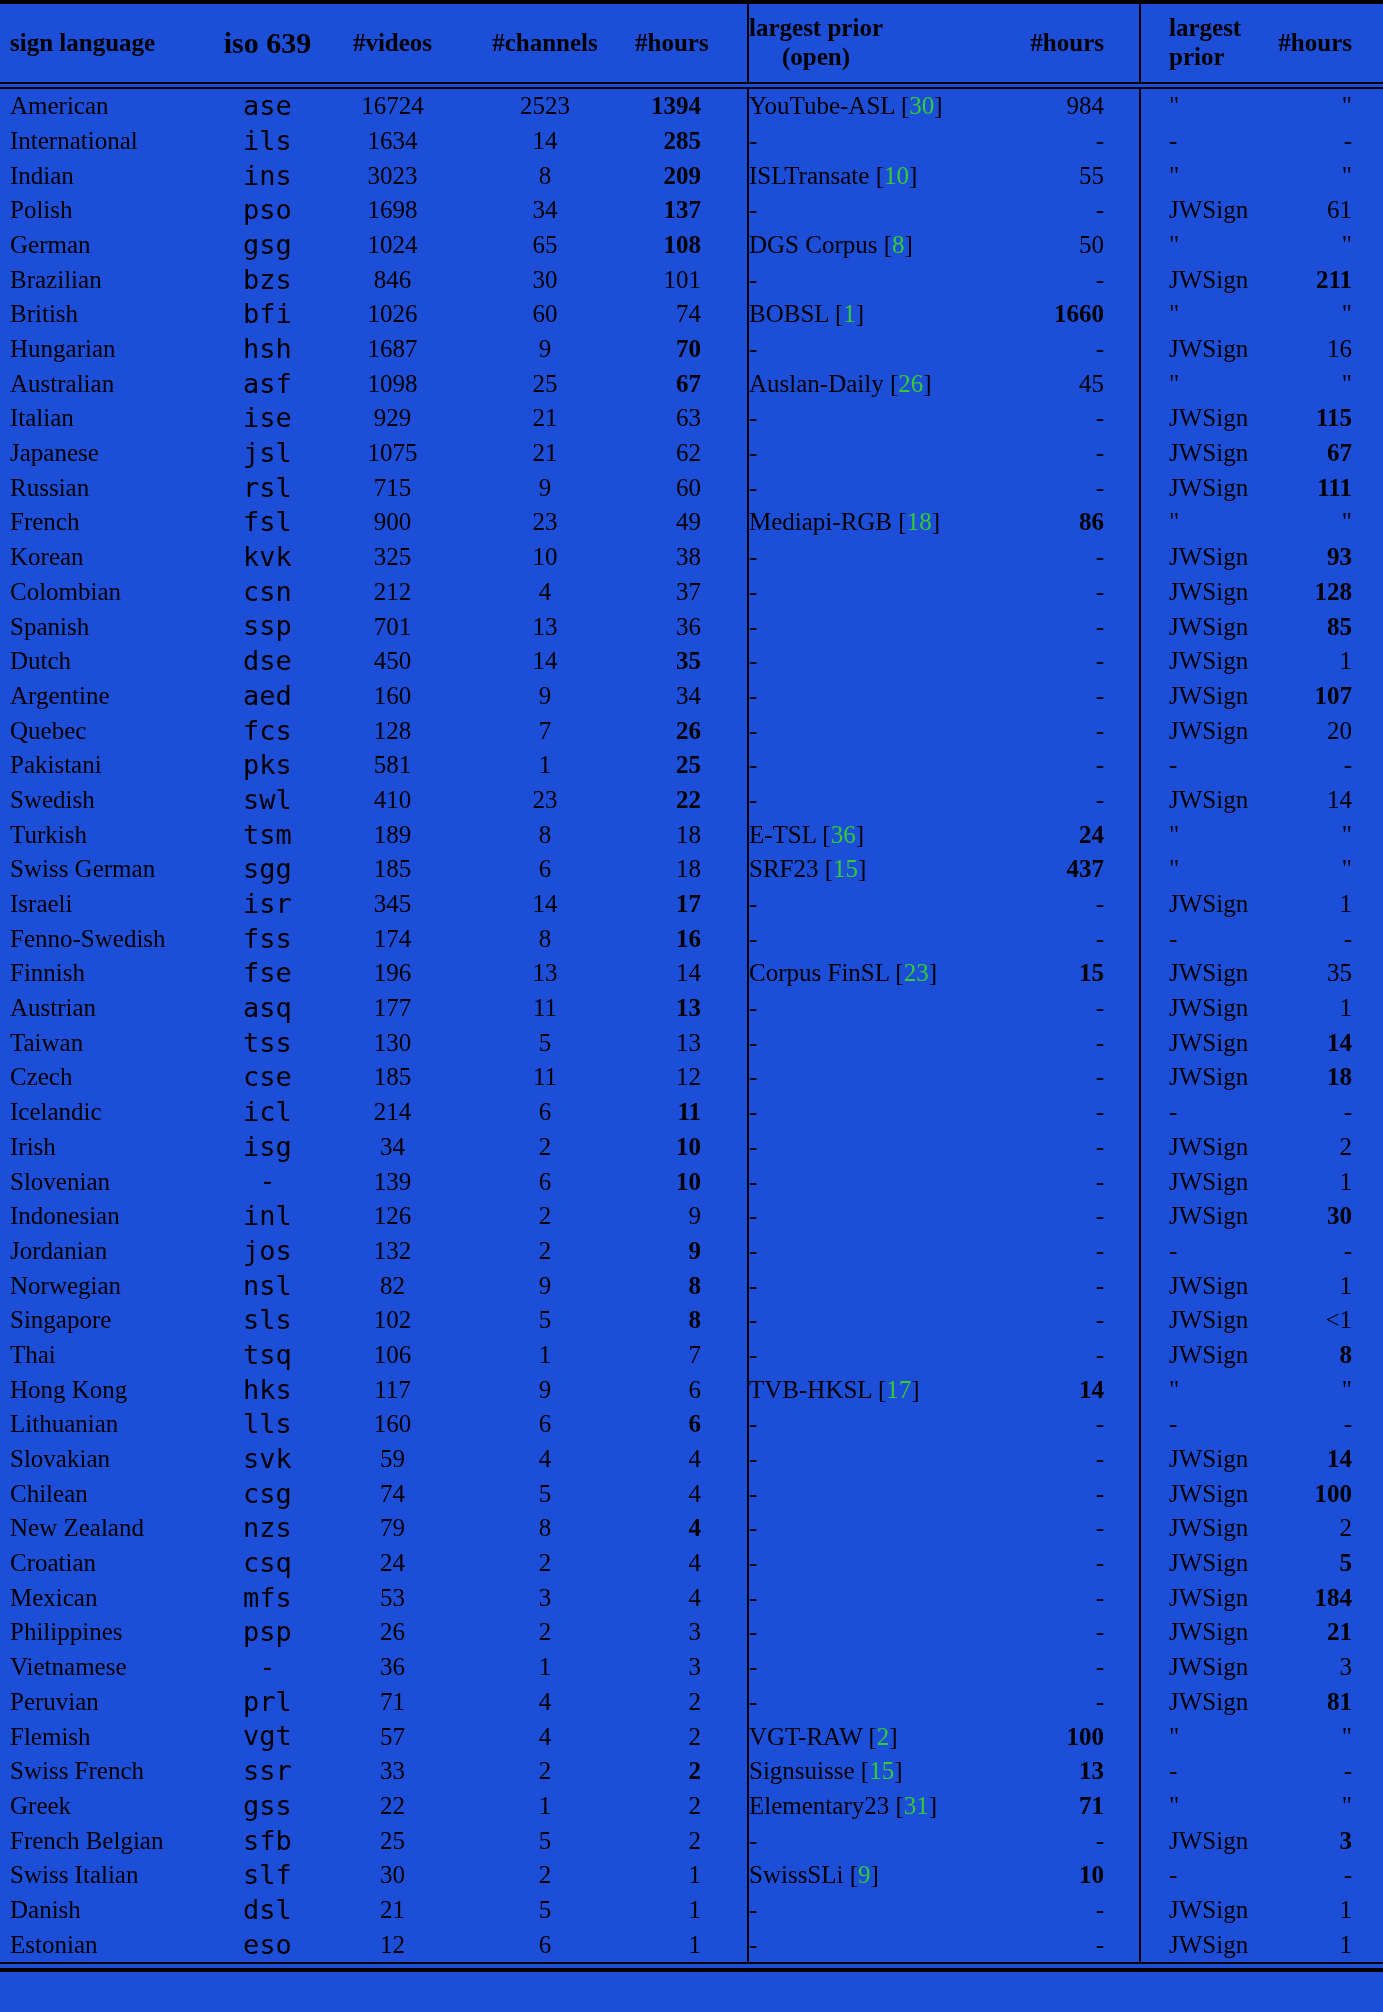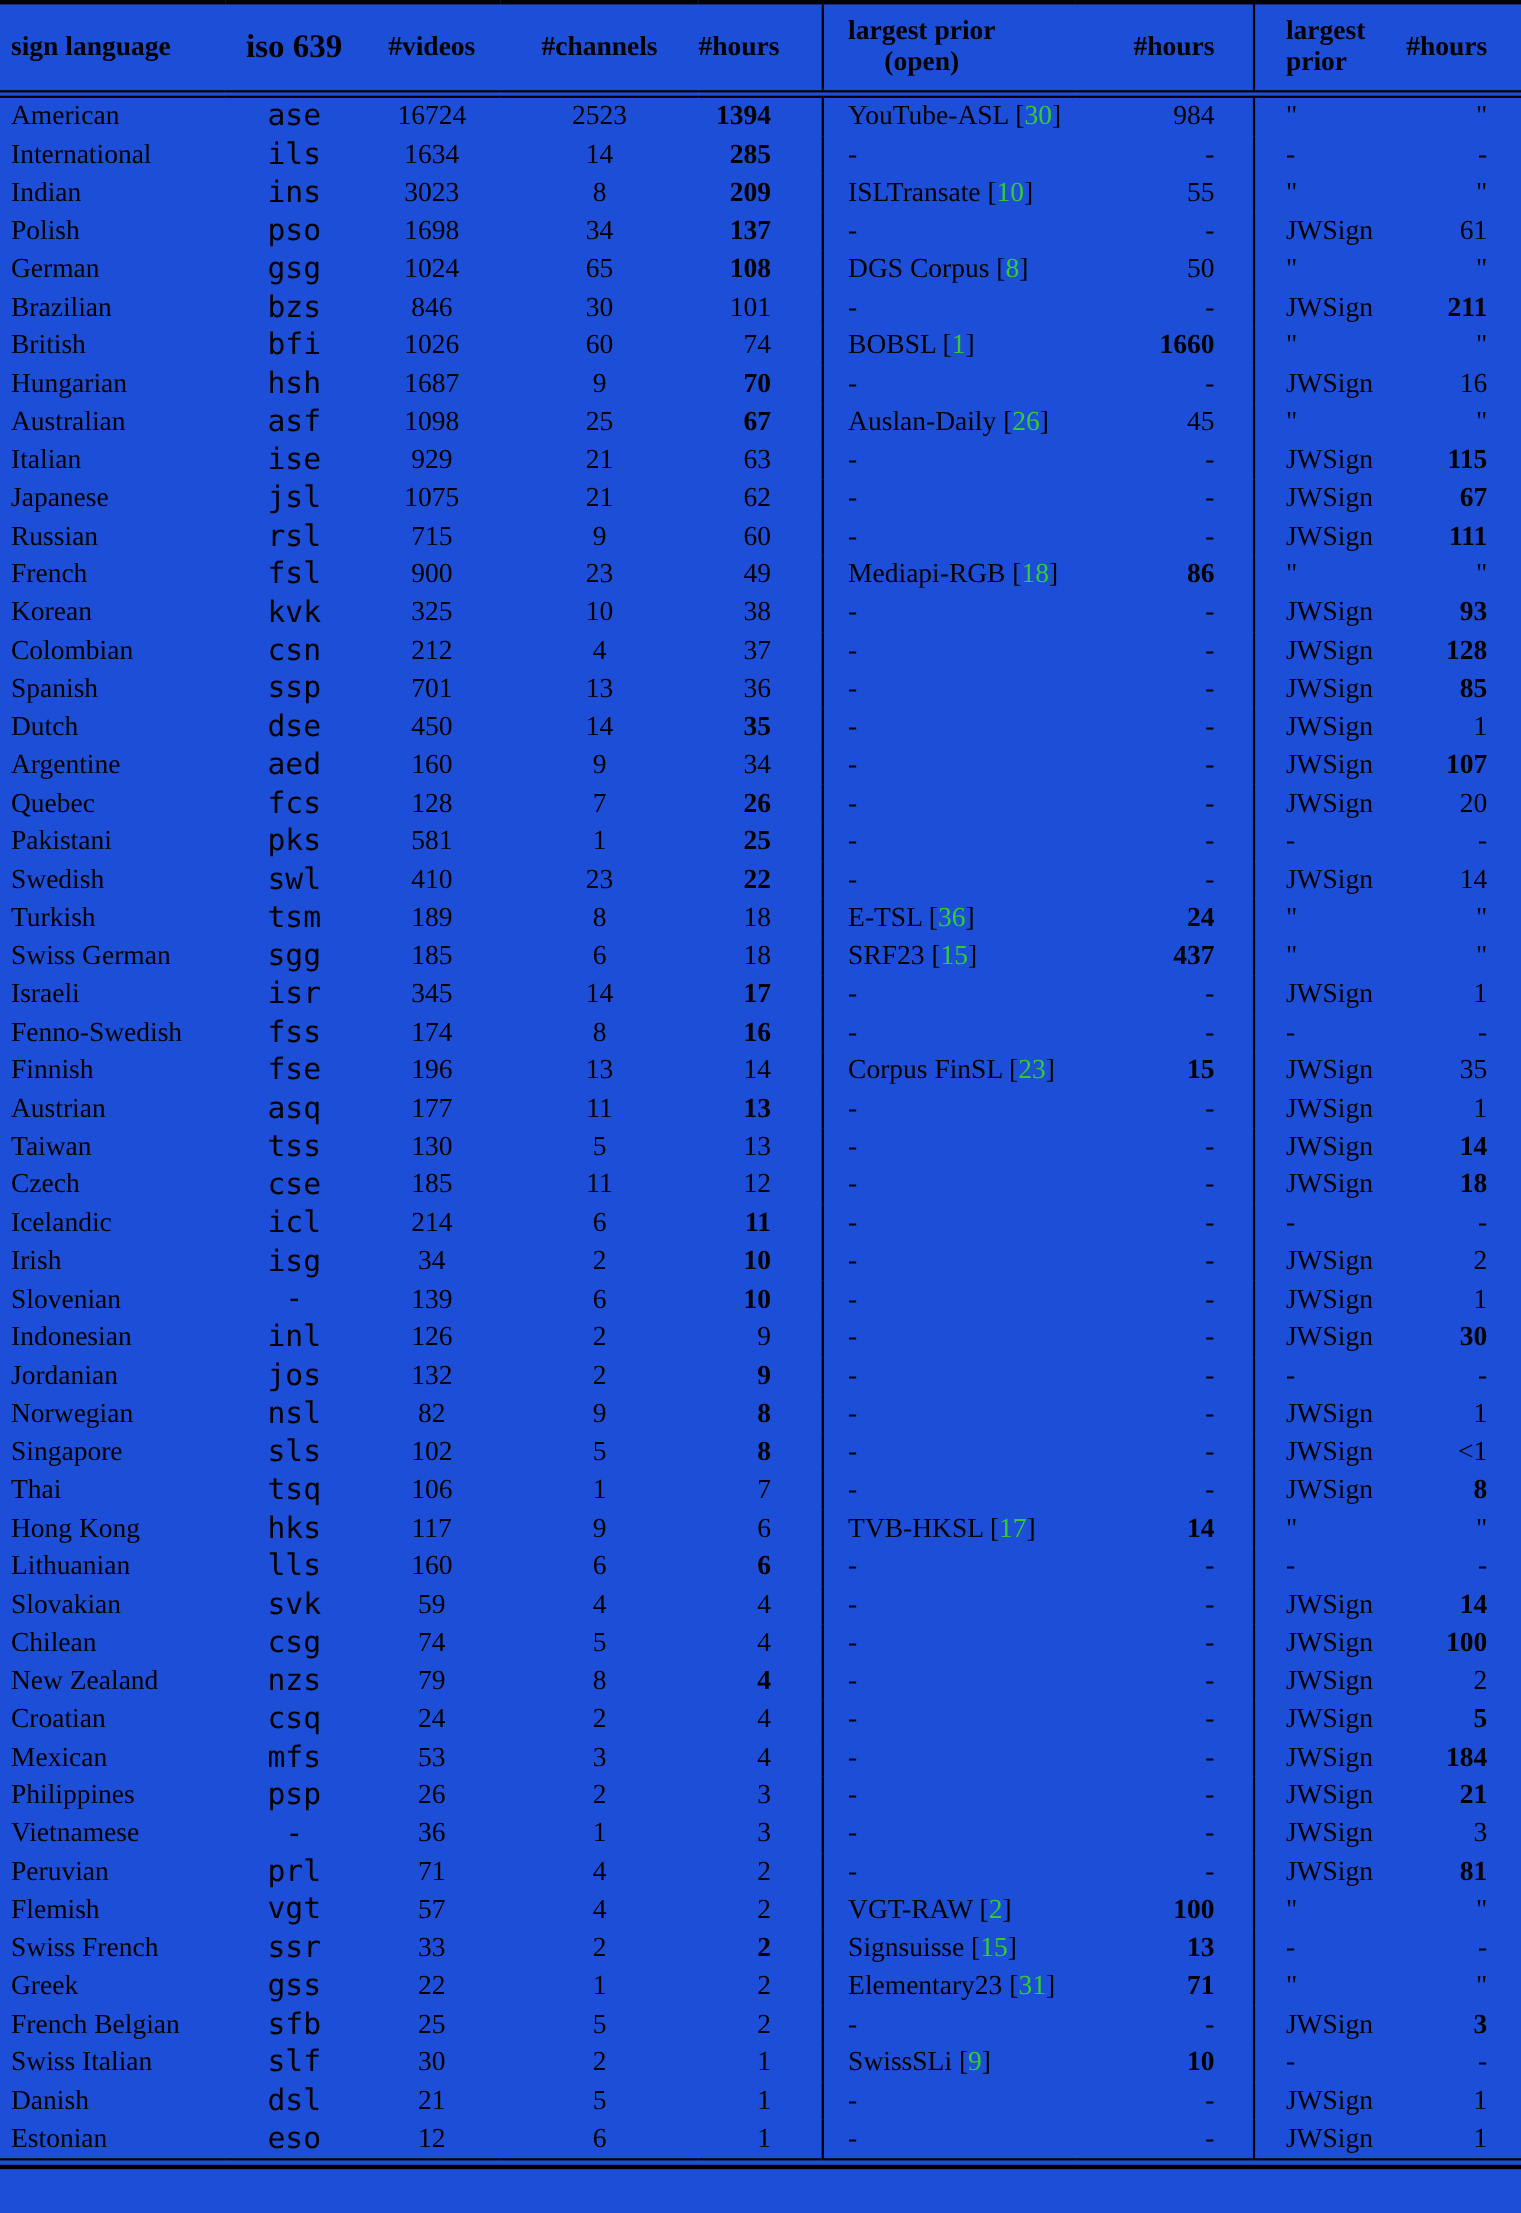--- a/index.html
+++ b/index.html
@@ -11,21 +11,21 @@
   tbody td{height:34.7px;padding:0;line-height:1.05;vertical-align:middle;white-space:nowrap;}
   table{border-bottom:2px solid #000;}
   .thickbar{width:1383px;height:4px;background:#000;margin-top:4px;}
   
   .c1{text-align:left;padding-left:10px;}
   .c2{text-align:center;font-family:"DejaVu Sans Mono",monospace;font-size:27px;}
   th.c2{font-family:"Liberation Serif",serif;font-size:30px;}
   .c3{text-align:center;}
   .c4{text-align:center;}
   .c5{text-align:right;padding-right:46px;}
-  .c6{text-align:left;padding-left:22px;border-left:2px solid #000;margin-left:40px;}
+  .c6{text-align:left;border-left:2px solid #000;margin-left:40px;}
   .c7{text-align:right;padding-right:35px;}
   .c8{text-align:left;padding-left:28px;border-left:2px solid #000;}
   .c9{text-align:right;padding-right:31px;}
   .b{font-weight:bold;}
   .cite{color:var(--cite,#33cc33);}
   .hdr-2line{display:inline-block;text-align:center;line-height:1.15;}
   .hdr-2line-left{display:inline-block;text-align:left;line-height:1.15;}
   th.c6,th.c8{text-align:left;}
 </style>
 </head>

